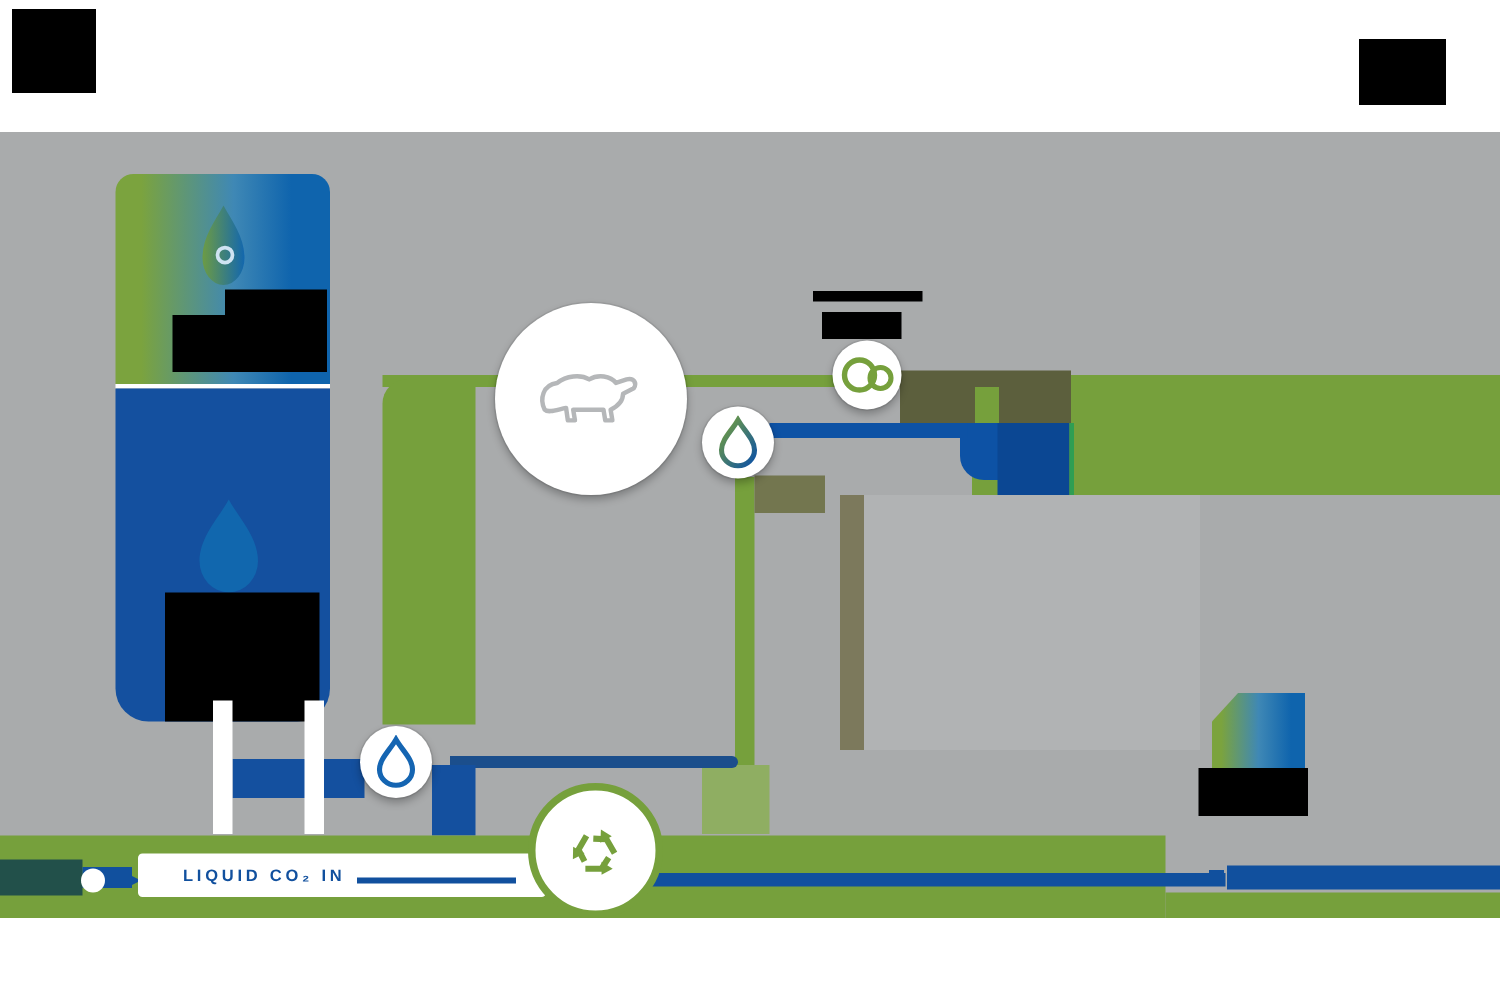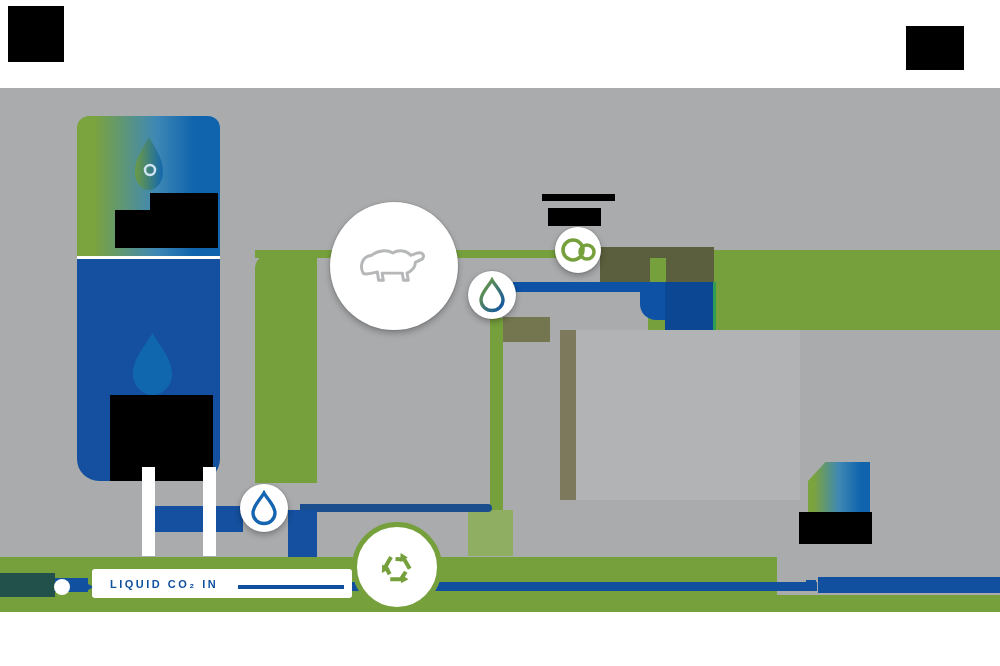--- a/index.html
+++ b/index.html
@@ -54,21 +54,21 @@
   #navy-bar-right{left:818px;top:577px;width:182px;height:16px;background:var(--navy);}
   .dash{background:var(--navy);}
   #dash1{left:788px;top:582px;width:9px;height:5px;}
   #dash2{left:806px;top:580px;width:10px;height:8px;}
   #dark-seg{left:0;top:573px;width:55px;height:24px;background:var(--teal-dark);}
   #navy-left{left:55px;top:578px;width:33px;height:14px;background:var(--navy);}
   #bullet{left:54px;top:579px;width:16px;height:16px;border-radius:50%;background:#fff;}
   #chevron{left:86px;top:583px;width:0;height:0;border-left:8px solid var(--navy);
            border-top:4px solid transparent;border-bottom:4px solid transparent;}
   #label-box{left:92px;top:569px;width:260px;height:29px;background:#fff;border-radius:3px;
-             display:flex;align-items:center;}
+             display:flex;align-items:center;padding-left:12px;}
   #label-text{margin-left:18px;color:var(--navy);font-size:11px;font-weight:bold;letter-spacing:2.5px;white-space:nowrap;}
   #label-line{left:238px;top:585px;width:106px;height:4px;background:var(--navy);}
   #recycle-circle{left:352px;top:522px;width:80px;height:80px;box-shadow:none;border:5px solid var(--green);}
   #mini-mark{left:808px;top:462px;width:62px;height:50px;
              background:linear-gradient(90deg,var(--grad-green) 10%,#3f88b5 50%,var(--grad-blue) 85%);
              clip-path:polygon(28% 0,100% 0,100% 100%,0 100%,0 38%);}
   #blob-right{left:799px;top:512px;width:73px;height:32px;}
   #logo-left{left:8px;top:6px;width:56px;height:56px;}
   #logo-right{left:906px;top:26px;width:58px;height:44px;}
   svg{display:block;}

